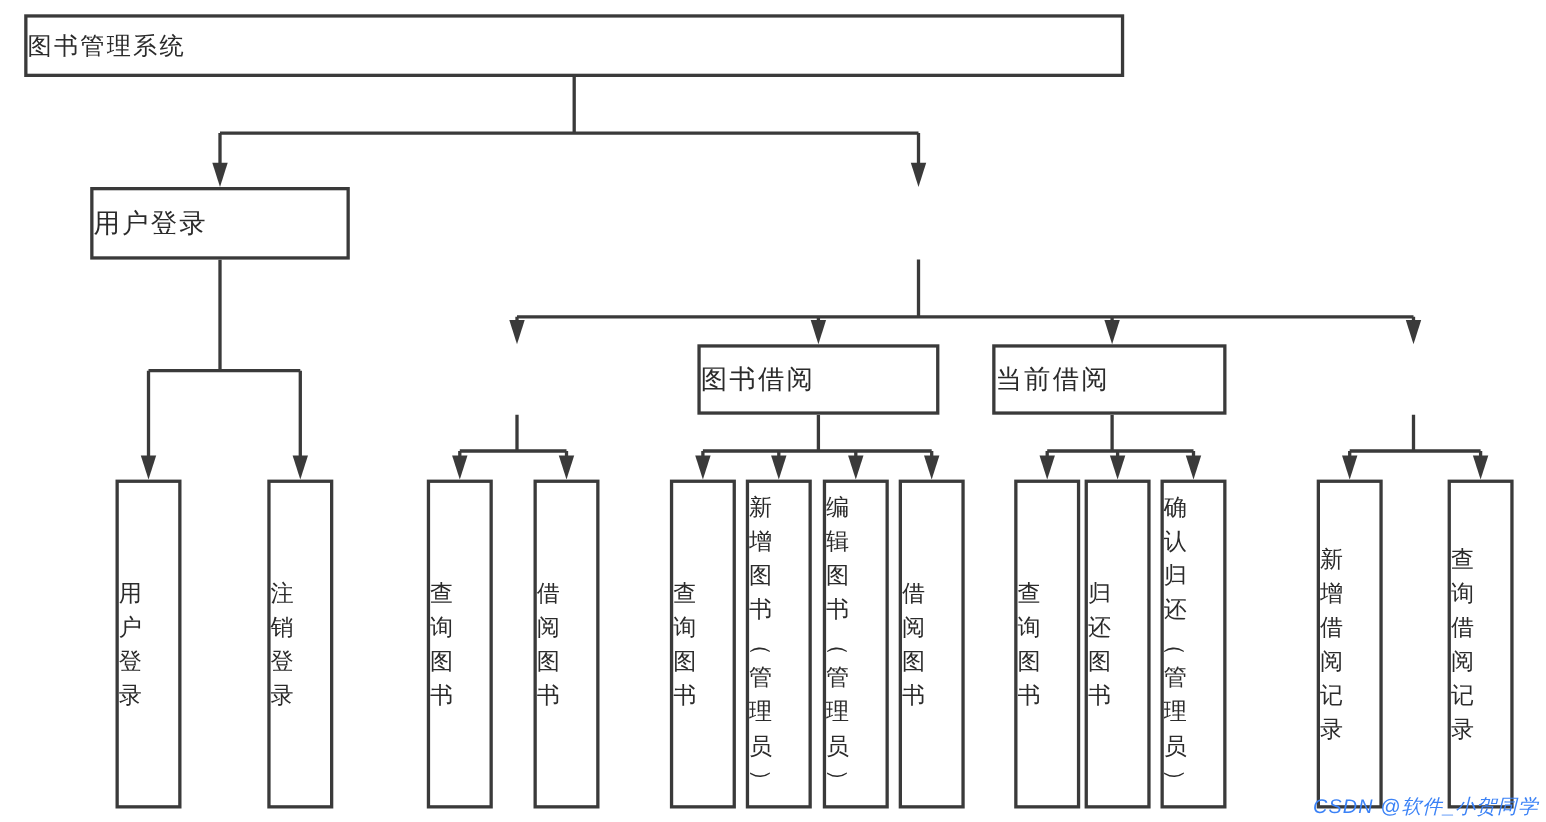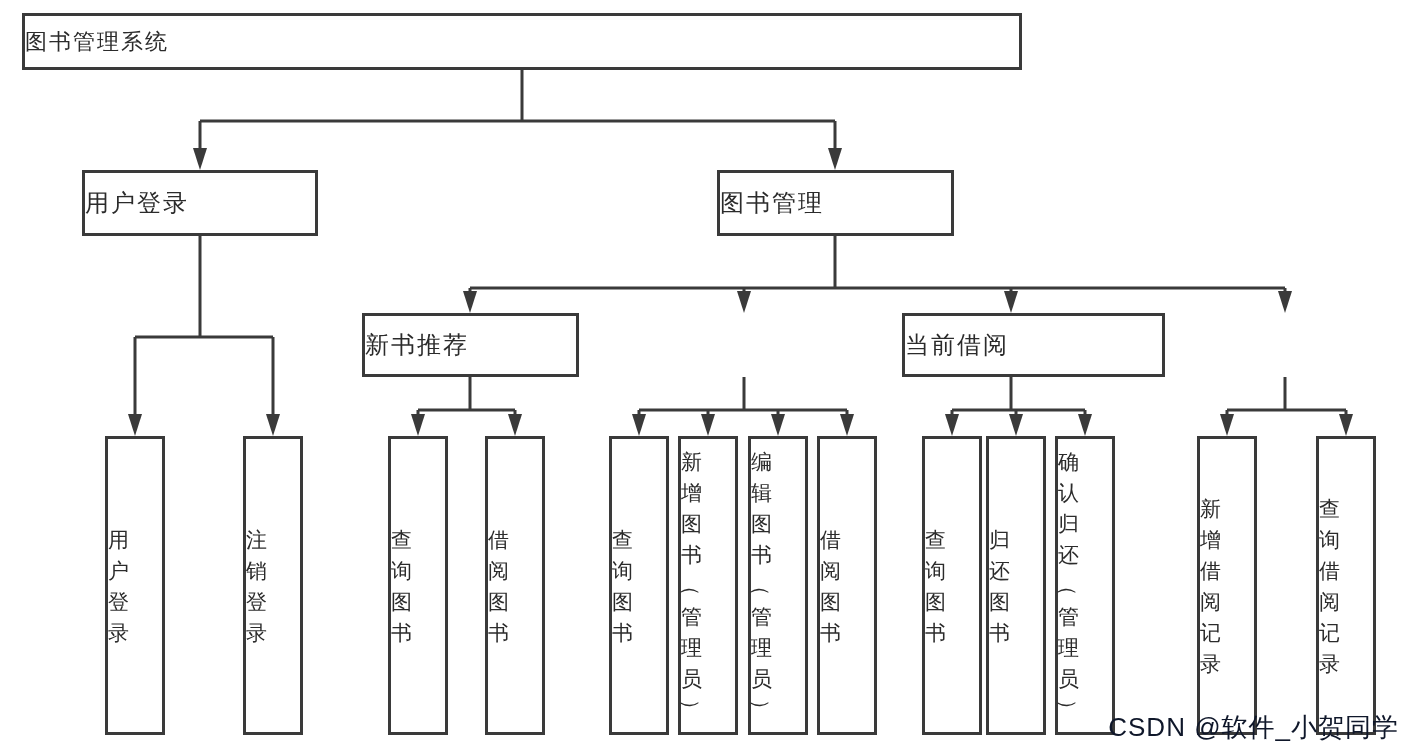--- a/index.html
+++ b/index.html
@@ -13,22 +13,22 @@
   .node{
     position:absolute;background:#ffffff;border:3px solid #3a3a3a;
     box-sizing:border-box;display:flex;align-items:center;justify-content:flex-start;
   }
   .node-label{font-size:24px;letter-spacing:2px;white-space:nowrap;}
   .root .node-label{font-size:22px;}
   .vertical-label{display:flex;flex-direction:column;align-items:center;justify-content:center;height:100%;}
   .vchar{height:31px;line-height:31px;font-size:21px;text-align:center;}
   .vchar.rotated{transform:rotate(90deg);}
   .watermark{
-    position:absolute;right:6px;bottom:2px;font-size:26px;color:#0f172a;
-    letter-spacing:1px;z-index:5;white-space:nowrap;
+    position:absolute;right:6px;bottom:2px;font-size:18px;color:#3b82f6;
+    letter-spacing:1px;z-index:5;white-space:nowrap;font-style:italic;
   }
 </style>
 </head>
 <body>
 
 <div class="canvas">
 
   <svg class="wires" viewBox="0 0 1405 747">
     <g>
       <path class="ln" d="M522,70 V121 M200,121 H835 M200,121 V150 M835,121 V150"></path>
@@ -72,28 +72,25 @@
     </g>
   </svg>
 
   <div class="node root" style="left:22px;top:13px;width:1000px;height:57px;">
     <span class="node-label">图书管理系统</span>
   </div>
 
   <div class="node" style="left:82px;top:170px;width:236px;height:66px;">
     <span class="node-label">用户登录</span>
   </div>
-  <div class="node" style="left:717px;top:170px;width:237px;height:66px;">
-    <span class="node-label">图书管理</span>
-  </div>
-
-  <div class="node" style="left:362px;top:313px;width:217px;height:64px;">
-    <span class="node-label">新书推荐</span>
-  </div>
-  <div class="node" style="left:902px;top:313px;width:263px;height:64px;">
+
+  <div class="node" style="left:634px;top:313px;width:220px;height:64px;">
+    <span class="node-label">图书借阅</span>
+  </div>
+  <div class="node" style="left:902px;top:313px;width:213px;height:64px;">
     <span class="node-label">当前借阅</span>
   </div>
 
   <div class="node leaf" style="left:105px;top:436px;width:60px;height:299px;">
     <div class="vertical-label">
         <div class="vchar">用</div>
         <div class="vchar">户</div>
         <div class="vchar">登</div>
         <div class="vchar">录</div>
       </div>

